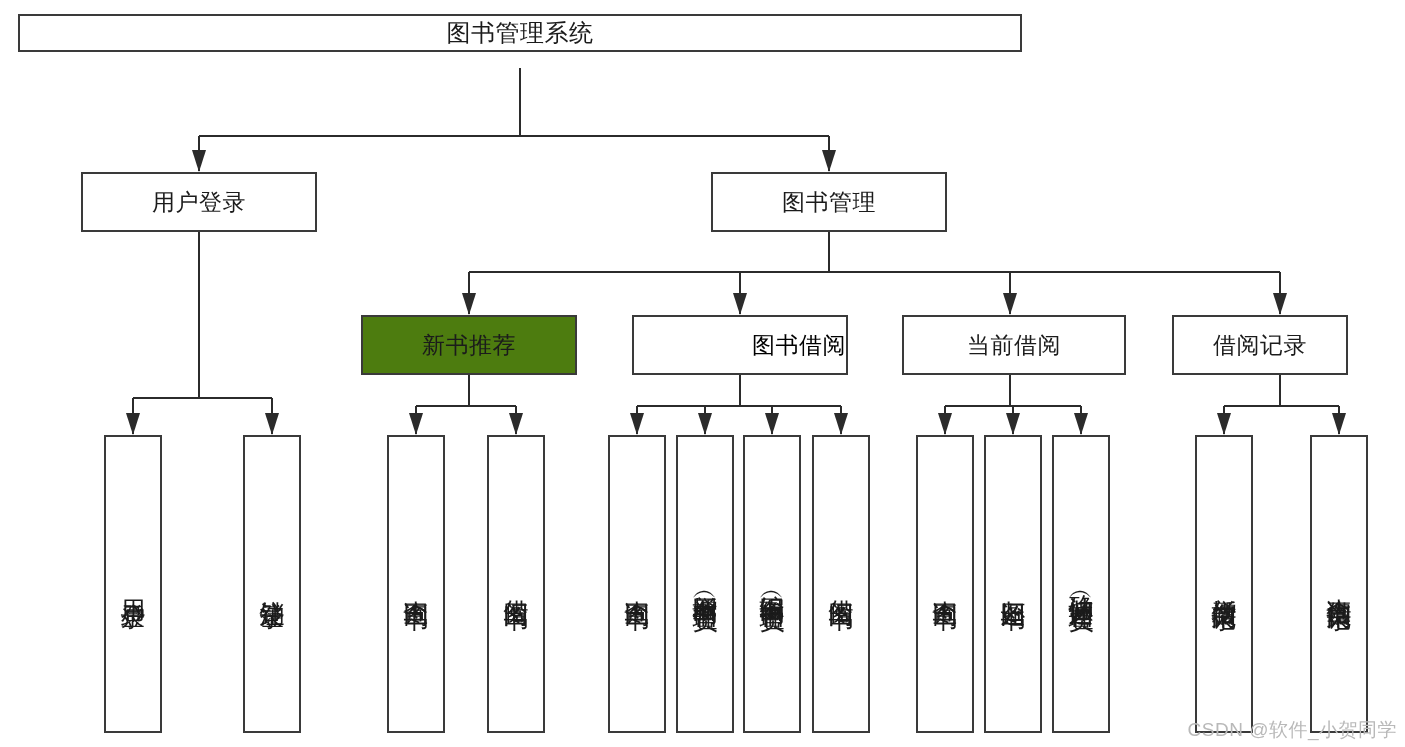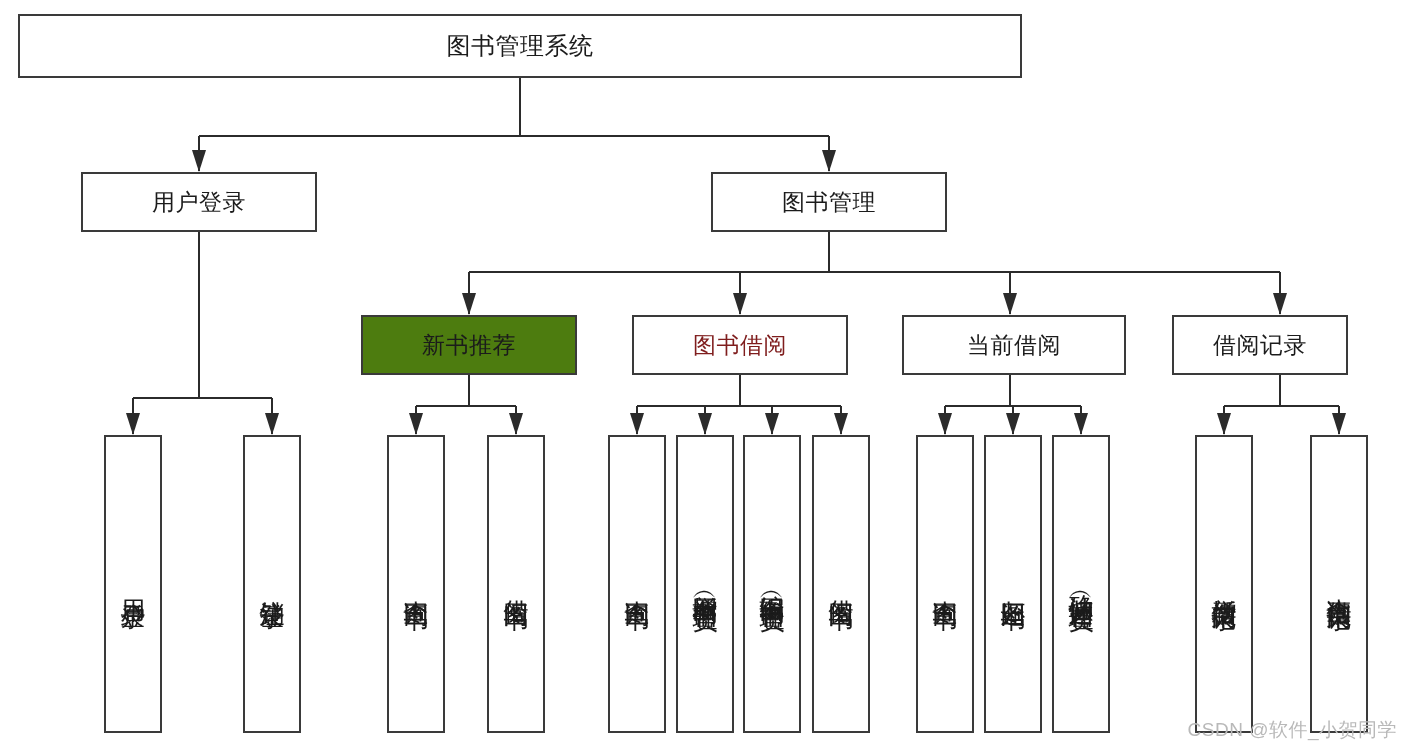--- a/index.html
+++ b/index.html
@@ -127,33 +127,33 @@
       <line x1="1081" y1="406" x2="1081" y2="434" stroke="#2b2b2b" stroke-width="2.5" shape-rendering="crispEdges"></line>
       <polygon points="1074,413 1088,413 1081,435" fill="#2b2b2b"></polygon>
       <line x1="1280" y1="375" x2="1280" y2="406" stroke="#2b2b2b" stroke-width="2.5" shape-rendering="crispEdges"></line>
       <line x1="1224" y1="406" x2="1339" y2="406" stroke="#2b2b2b" stroke-width="2.5" shape-rendering="crispEdges"></line>
       <line x1="1224" y1="406" x2="1224" y2="434" stroke="#2b2b2b" stroke-width="2.5" shape-rendering="crispEdges"></line>
       <polygon points="1217,413 1231,413 1224,435" fill="#2b2b2b"></polygon>
       <line x1="1339" y1="406" x2="1339" y2="434" stroke="#2b2b2b" stroke-width="2.5" shape-rendering="crispEdges"></line>
       <polygon points="1332,413 1346,413 1339,435" fill="#2b2b2b"></polygon>
     </svg>
   <div id="nodes">
-      <div class="node h root" style="left: 18px; top: 14px; width: 1004px; height: 64px; border-color: rgb(58, 58, 58); background: rgb(255, 255, 255); color: rgb(27, 27, 27);">
+      <div class="node h root" style="left: 18px; top: 14px; width: 1004px; height: 38px; border-color: rgb(58, 58, 58); background: rgb(255, 255, 255); color: rgb(27, 27, 27);">
         <span class="lbl">图书管理系统</span>
       </div>
       <div class="node h" style="left: 81px; top: 172px; width: 236px; height: 60px; border-color: rgb(58, 58, 58); background: rgb(255, 255, 255); color: rgb(27, 27, 27);">
         <span class="lbl">用户登录</span>
       </div>
       <div class="node h" style="left: 711px; top: 172px; width: 236px; height: 60px; border-color: rgb(58, 58, 58); background: rgb(255, 255, 255); color: rgb(27, 27, 27);">
         <span class="lbl">图书管理</span>
       </div>
       <div class="node h" style="left: 361px; top: 315px; width: 216px; height: 60px; border-color: rgb(58, 58, 58); background: #4d7c0f; color: rgb(27, 27, 27);">
         <span class="lbl">新书推荐</span>
       </div>
-      <div class="node h" style="left: 632px; top: 315px; width: 216px; height: 60px; border-color: rgb(58, 58, 58); background: rgb(255, 255, 255); color: #7f1d1d;">
+      <div class="node h" style="left: 632px; top: 315px; width: 216px; height: 60px; border-color: rgb(58, 58, 58); background: rgb(255, 255, 255); color: #000000; justify-content: flex-end;">
         <span class="lbl">图书借阅</span>
       </div>
       <div class="node h" style="left: 902px; top: 315px; width: 224px; height: 60px; border-color: rgb(58, 58, 58); background: rgb(255, 255, 255); color: rgb(27, 27, 27);">
         <span class="lbl">当前借阅</span>
       </div>
       <div class="node h" style="left: 1172px; top: 315px; width: 176px; height: 60px; border-color: rgb(58, 58, 58); background: rgb(255, 255, 255); color: rgb(27, 27, 27);">
         <span class="lbl">借阅记录</span>
       </div>
       <div class="node v" style="left: 104px; top: 435px; width: 58px; height: 298px; border-color: rgb(58, 58, 58); background: rgb(255, 255, 255); color: rgb(27, 27, 27);">
         <span class="lbl">用户登录</span>

